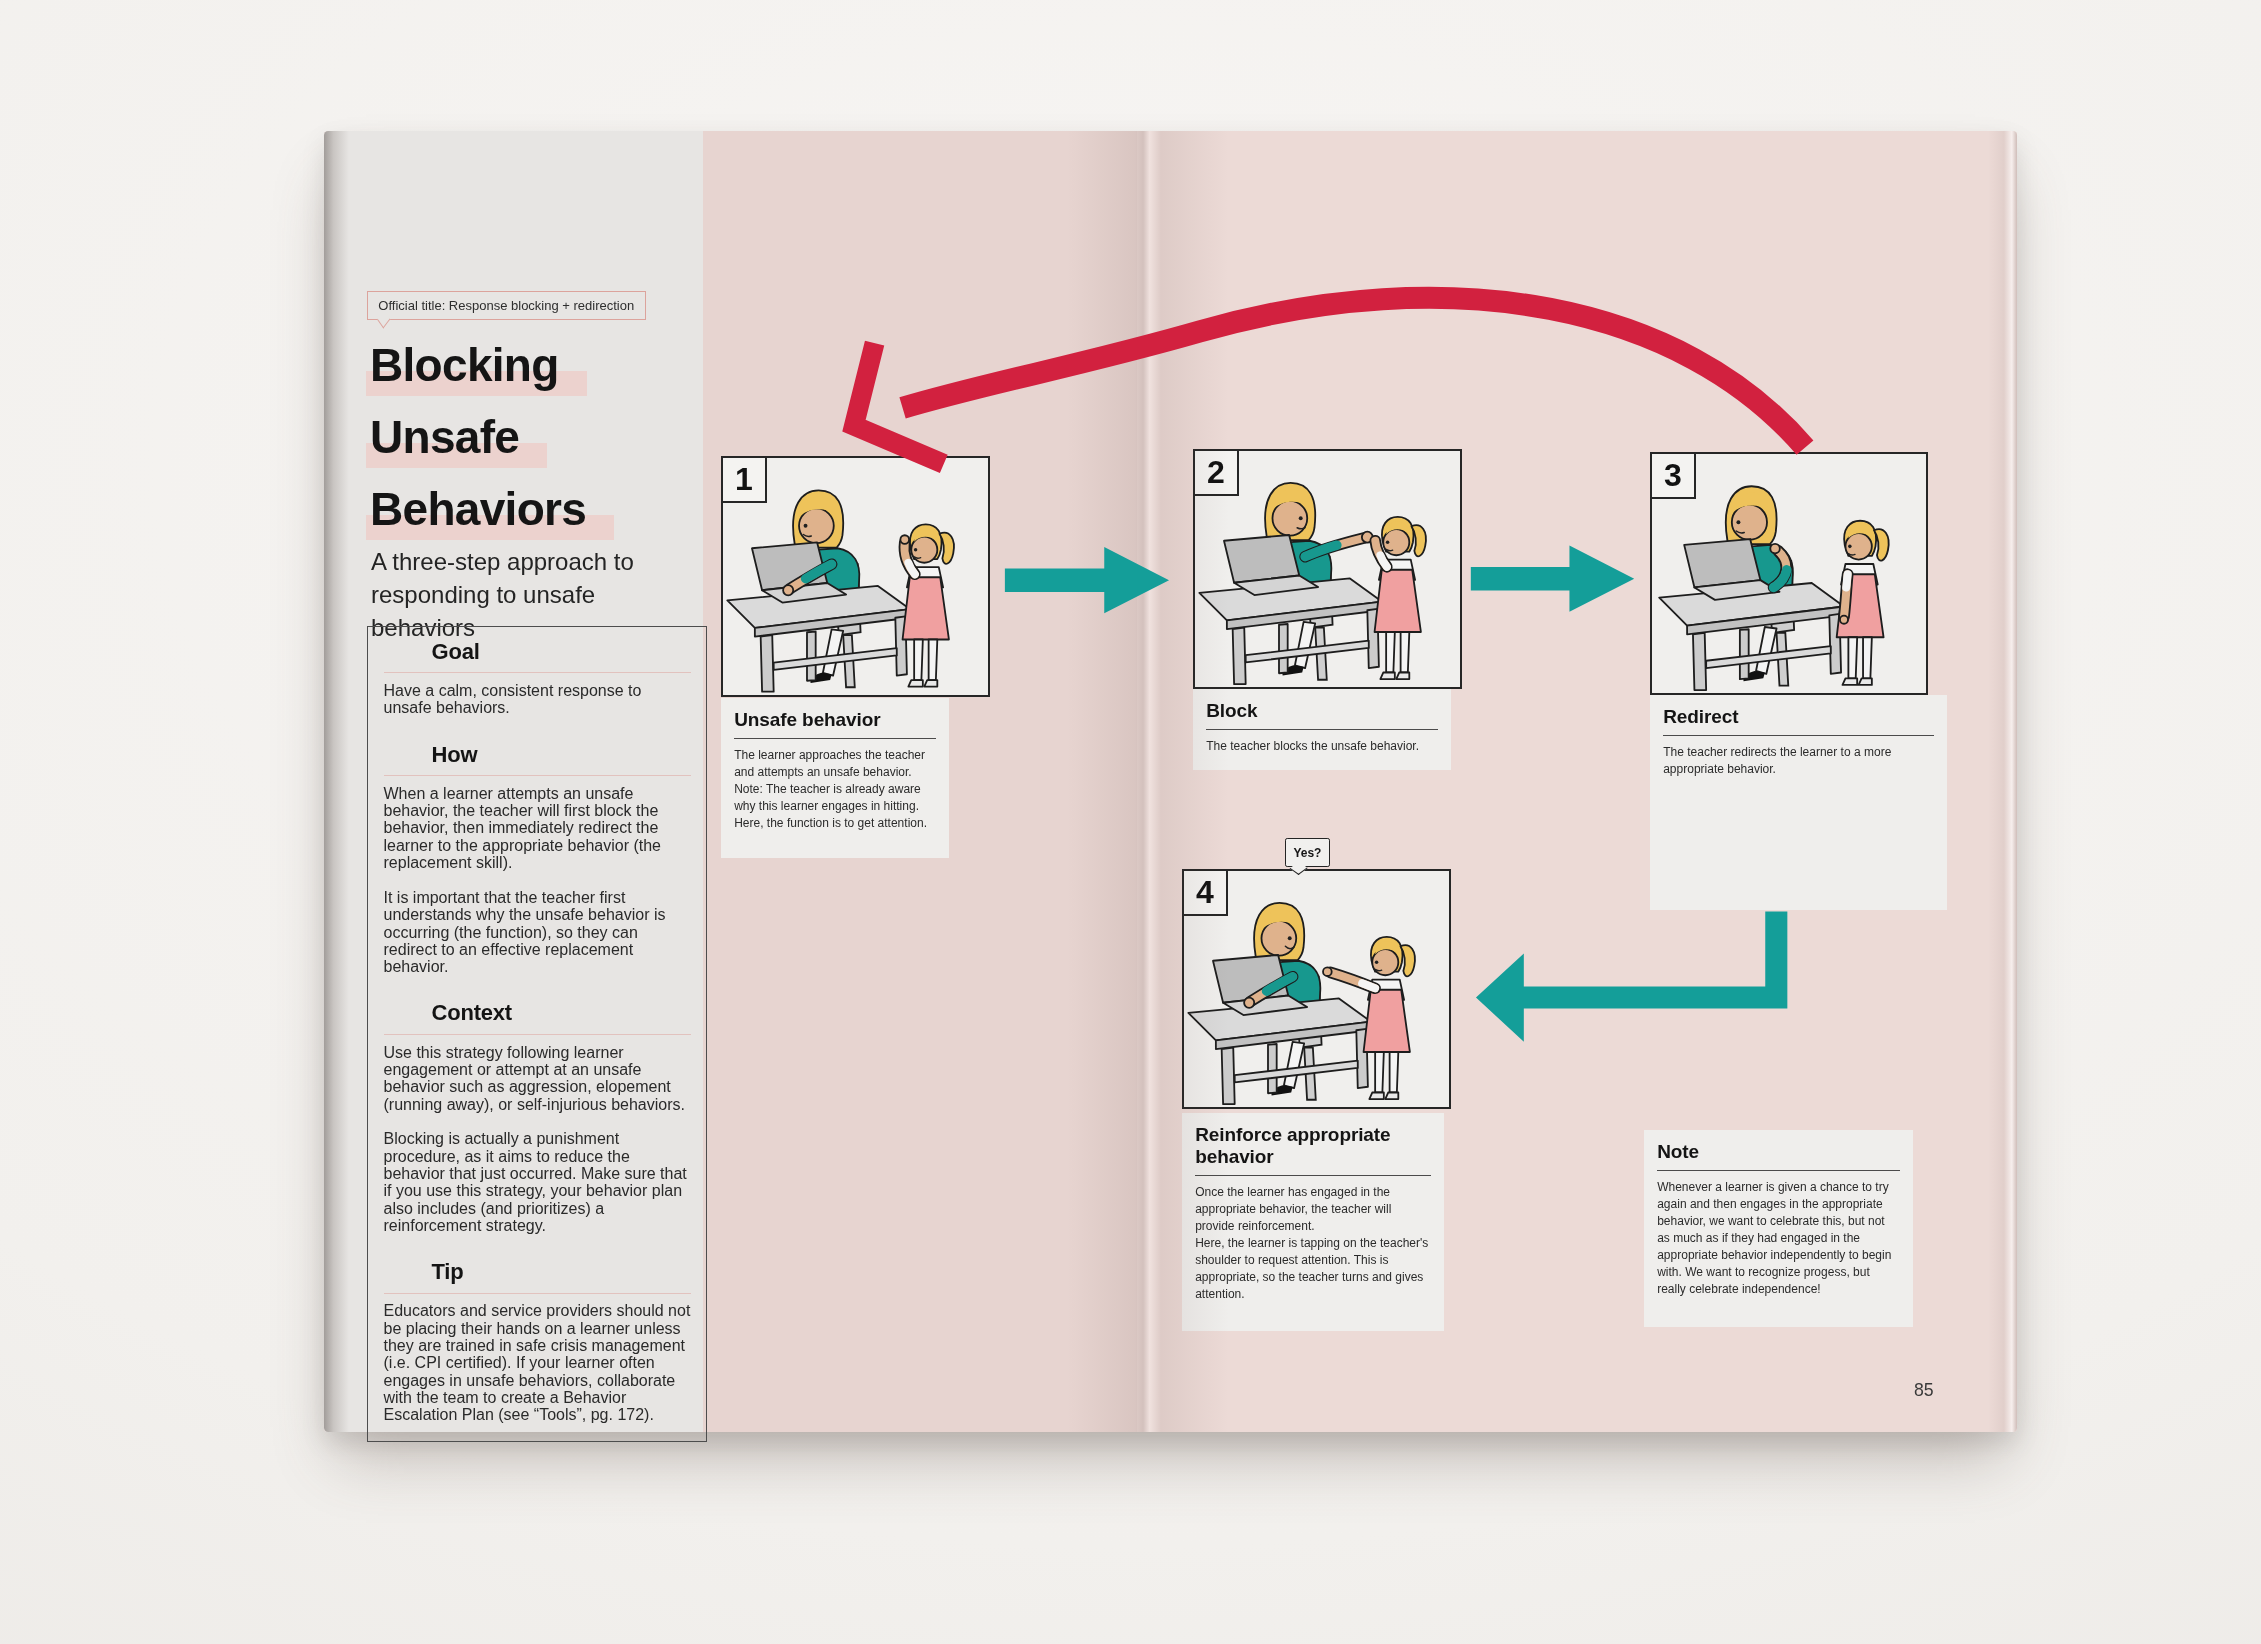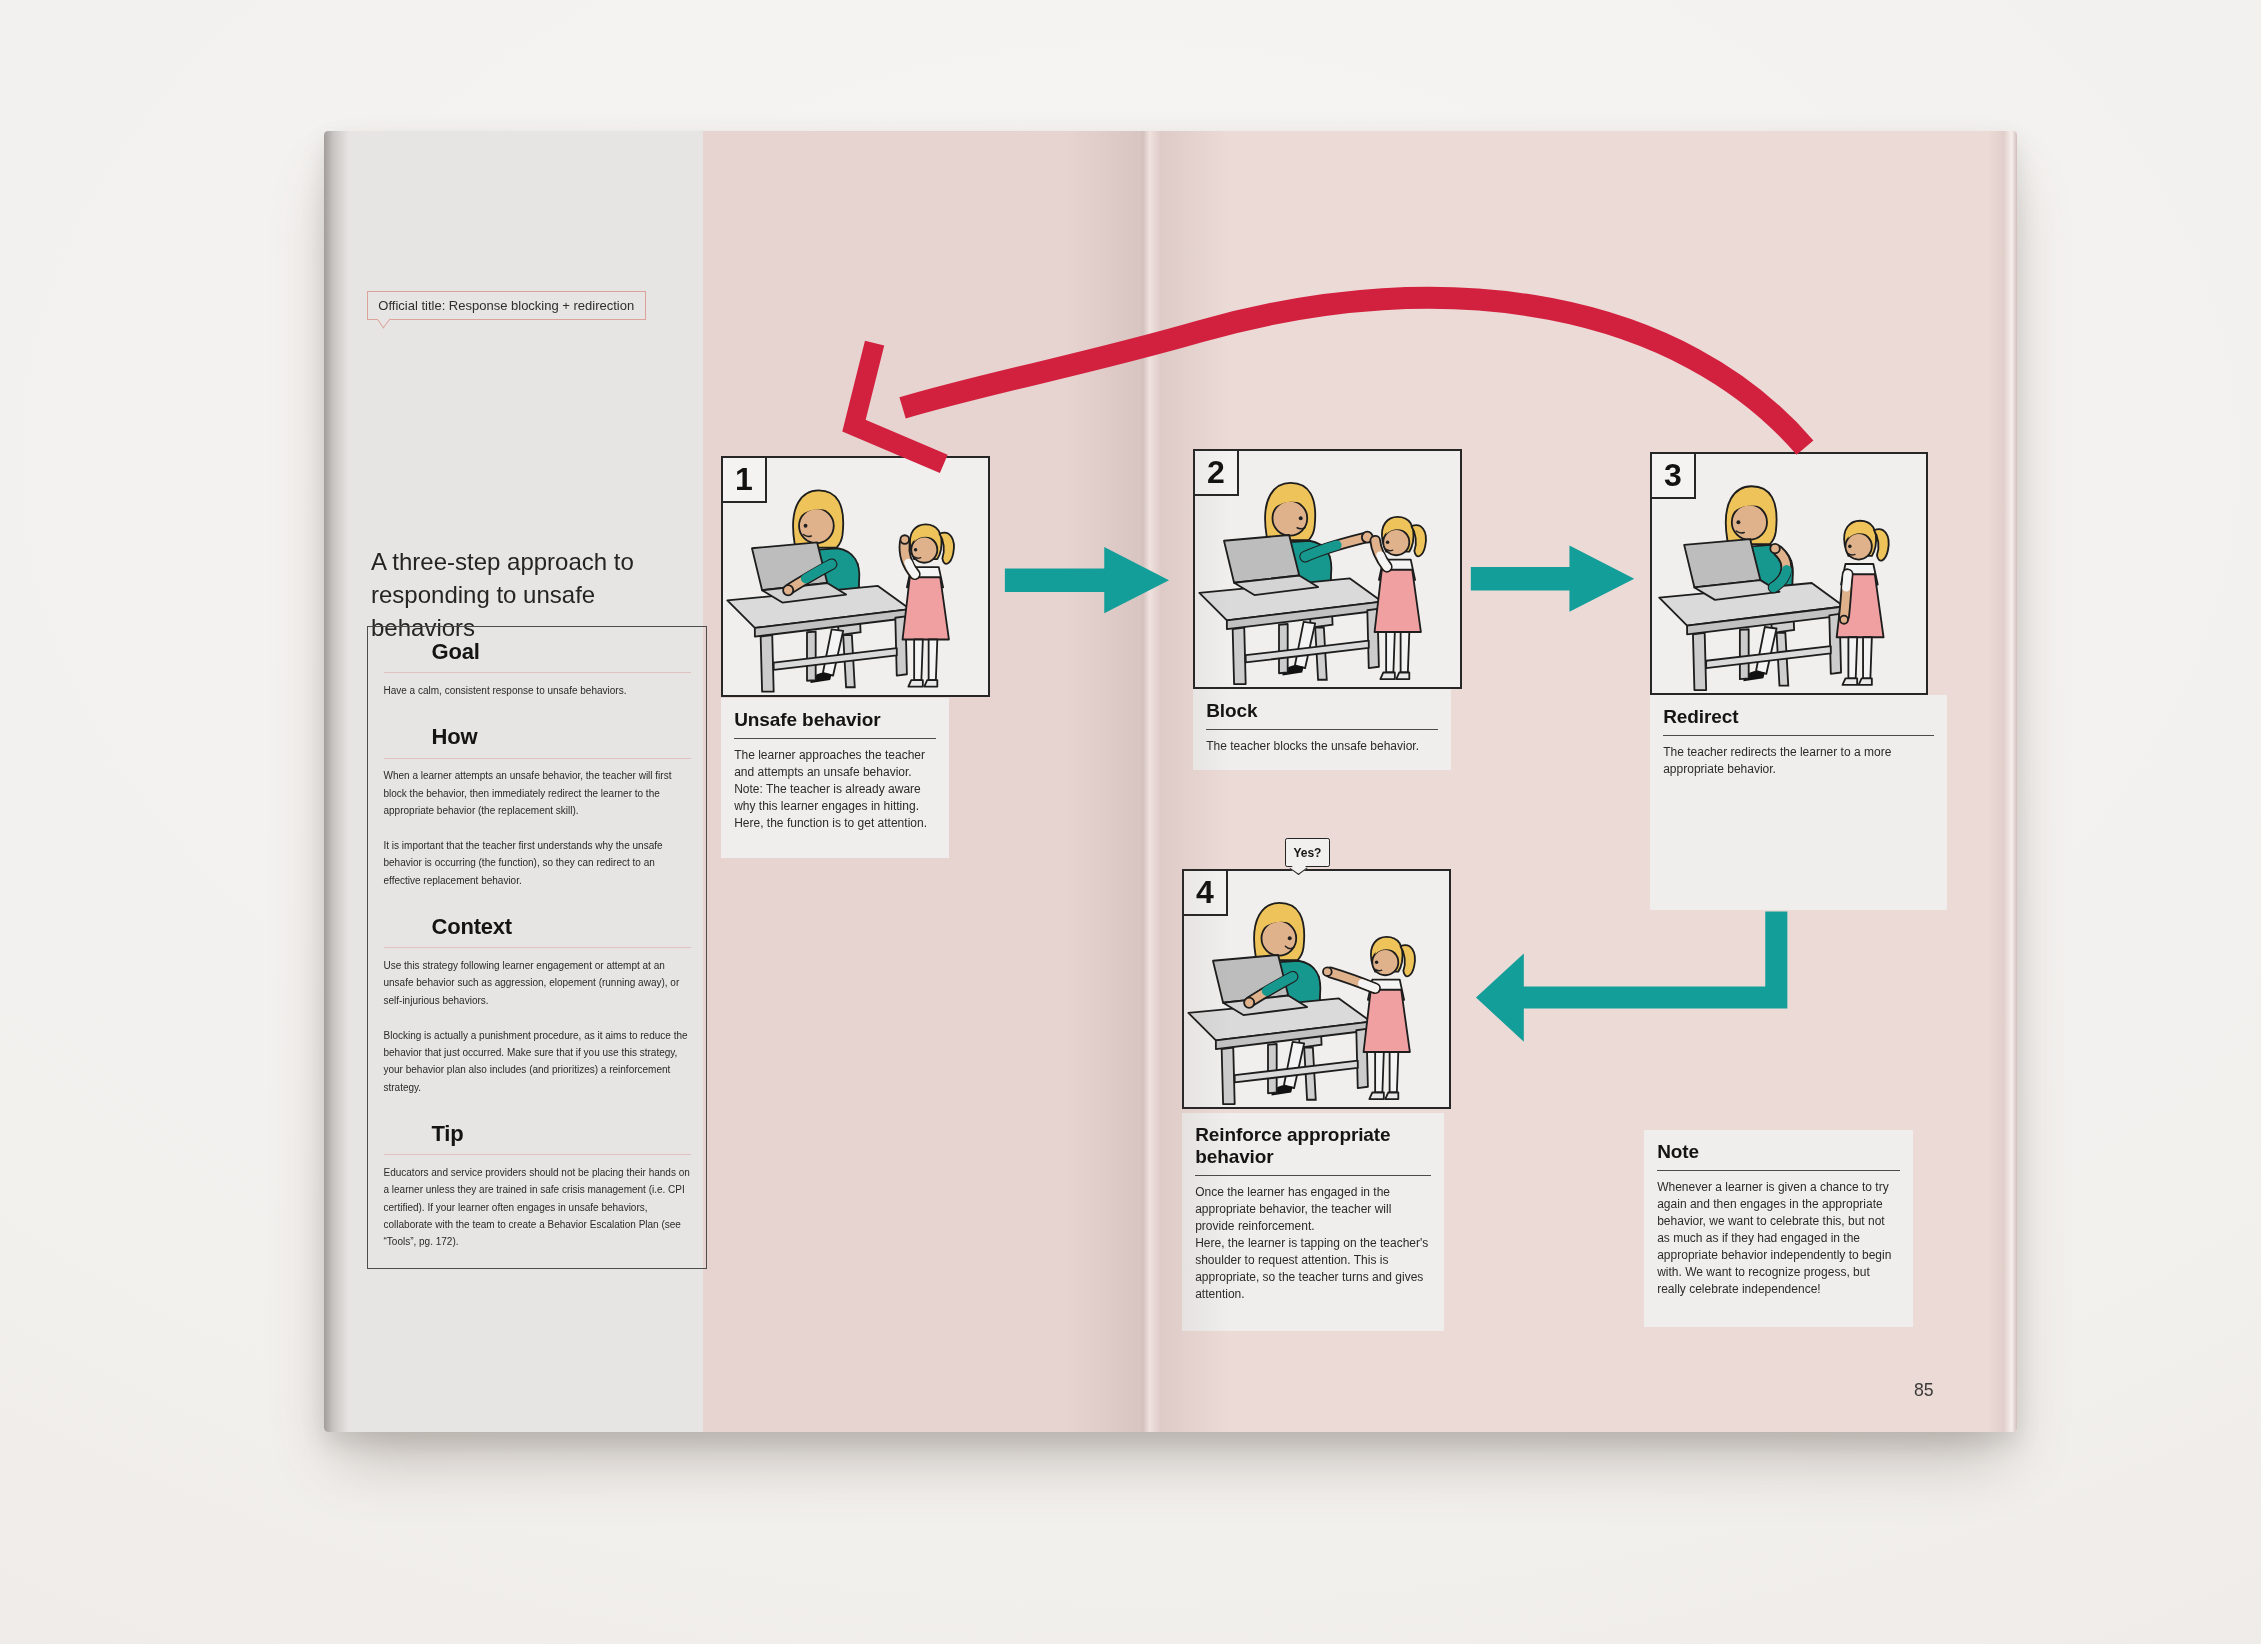--- a/index.html
+++ b/index.html
@@ -85,21 +85,21 @@
     font-size:24px;line-height:33px;color:#242424;font-weight:400;
   }
   .sections{
     position:absolute;left:43px;top:495px;width:340px;z-index:2;
     border:1.5px solid #4d4d4d;padding:11.8px 15.5px 17.7px 15.5px;background:transparent;
   }
   .sections section{margin-top:10.3px;}
   .sections section:first-child{margin-top:0;}
   .sections h2{font-size:22px;font-weight:700;letter-spacing:-0.2px;color:#141414;margin-left:48px;}
   .rule-pink{border:0;border-top:1.5px solid #e2c2be;margin:7.4px 0 8.8px 0;}
-  .sections p{font-size:10px;line-height:17.3px;color:#2a2a2a;}
+  .sections p{font-size:16px;line-height:17.3px;color:#2a2a2a;}
   .sections p + p{margin-top:17.7px;}
   .sections section + section{margin-top:25px;}
 
   
   .panel{
     position:absolute;background:var(--panel-bg);
     border:2.2px solid #262626;z-index:2;
   }
   .panel .num{
     position:absolute;left:-2.2px;top:-2.2px;width:46px;height:47px;
@@ -166,20 +166,34 @@
       <div class="edge-left"></div>
     </div>
     <div class="page-right">
       <div class="edge-right"></div>
     </div>
 
     <div class="badge">
       <span>Official title: Response blocking + redirection</span>
     </div>
 
+    <h1 class="title">
+      <span class="tl">
+          <i class="bar"></i>
+          <b>Blocking</b>
+        </span>
+      <span class="tl">
+          <i class="bar"></i>
+          <b>Unsafe</b>
+        </span>
+      <span class="tl">
+          <i class="bar"></i>
+          <b>Behaviors</b>
+        </span>
+    </h1>
 
     <p class="subtitle">A three-step approach to responding to unsafe behaviors</p>
 
     <div class="sections">
       <section>
         <h2>Goal</h2>
         <hr class="rule-pink">
         <p>Have a calm, consistent response to unsafe behaviors.</p>
       </section>
       <section>

